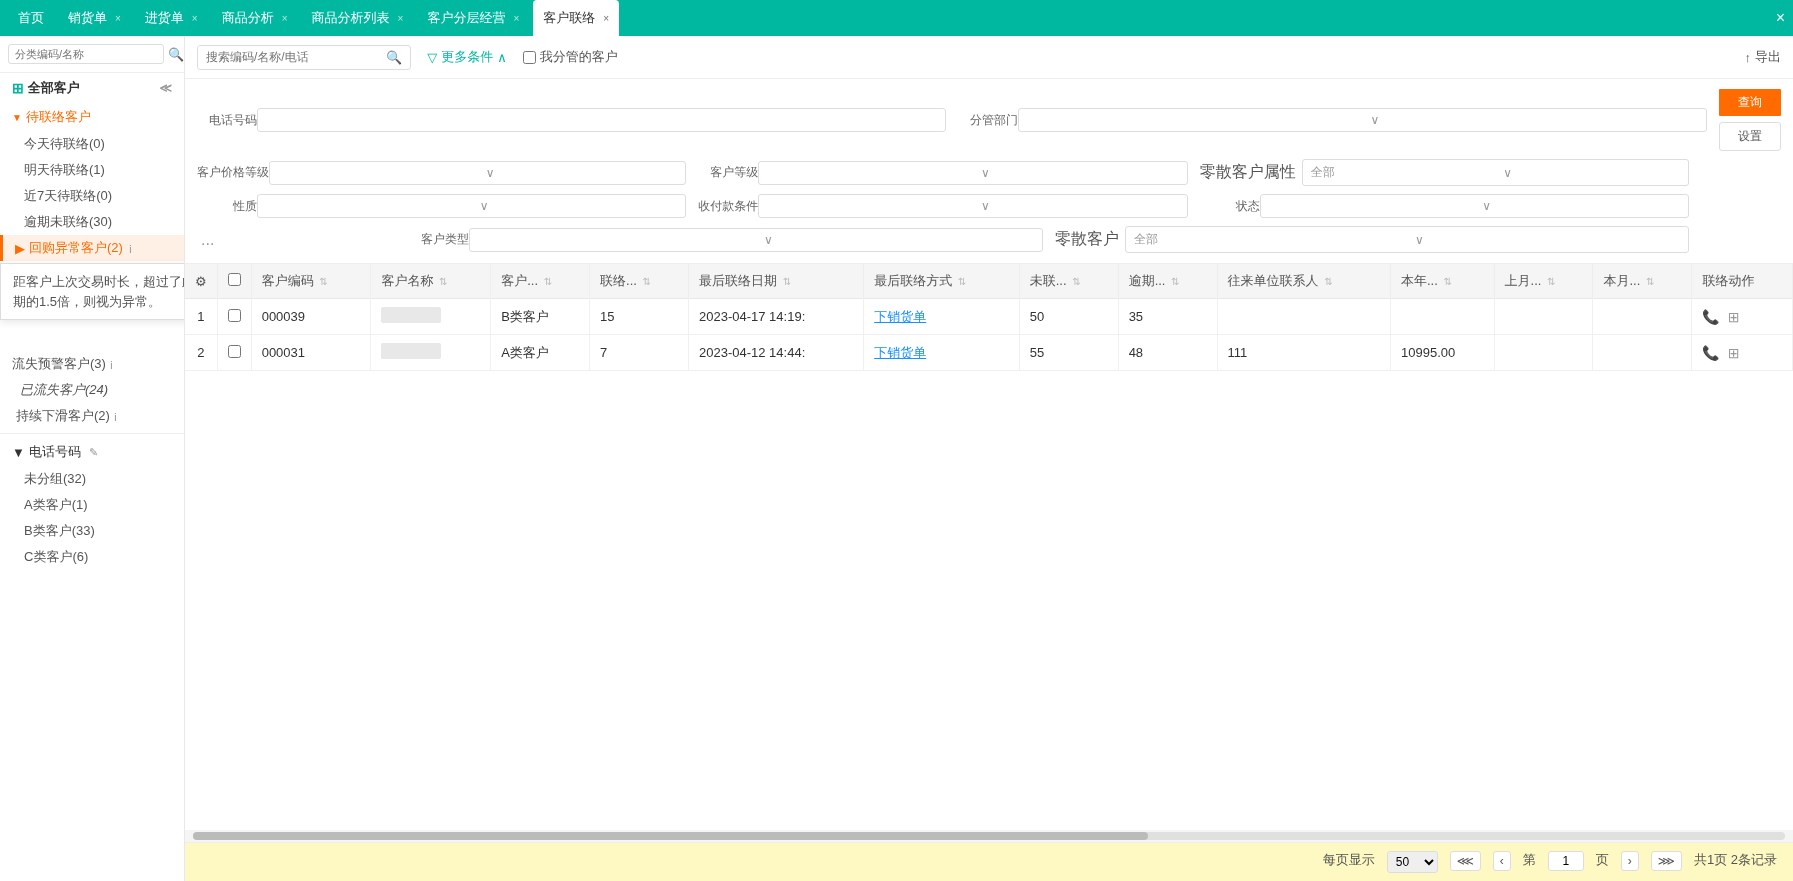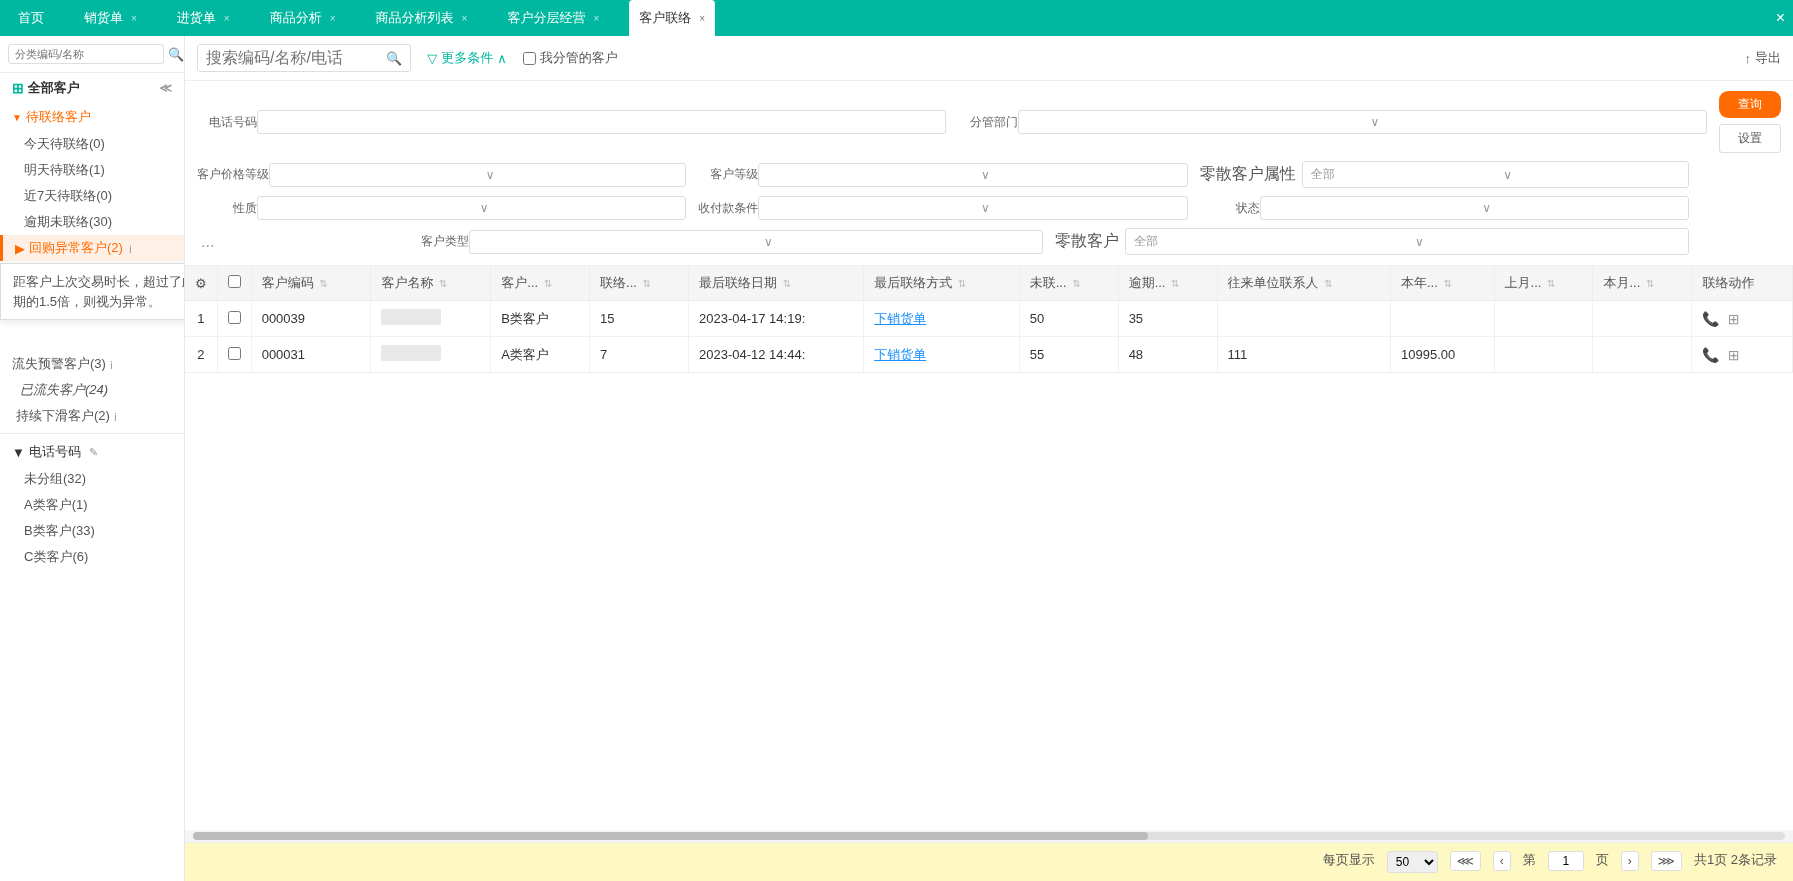--- a/index.html
+++ b/index.html
@@ -2,21 +2,21 @@
 <html><head>
   <meta charset="utf-8">
   <style>
     * { box-sizing: border-box; margin: 0; padding: 0; font-family: 'Microsoft YaHei', Arial, sans-serif; font-size: 13px; }
     body { background: #f5f5f5; overflow: hidden; }
 
     
     .top-nav {
       display: flex; align-items: center;
       background: #00b8a0; height: 36px;
-      padding: 0 8px; gap: 20px;
+      padding: 0 8px; gap: 4px;
     }
     .top-nav .nav-item {
       color: #fff; padding: 0 10px; height: 36px;
       display: flex; align-items: center; gap: 4px;
       cursor: pointer; font-size: 13px; white-space: nowrap;
     }
     .top-nav .nav-item.active {
       background: #fff; color: #333; border-radius: 4px 4px 0 0;
     }
     .top-nav .nav-item .close-x { font-size: 10px; opacity: 0.7; margin-left: 4px; }
@@ -82,21 +82,21 @@
     
     .filter-bar {
       background: #fff; padding: 8px 12px;
       border-bottom: 1px solid #eee; display: flex; align-items: center; gap: 8px;
     }
     .filter-search {
       display: flex; align-items: center; border: 1px solid #ddd;
       border-radius: 3px; overflow: hidden; background: #fff;
     }
     .filter-search input {
-      border: none; outline: none; padding: 4px 8px; width: 180px; font-size: 16px;
+      border: none; outline: none; padding: 4px 8px; width: 180px; font-size: 12px;
     }
     .filter-search .search-icon { padding: 4px 8px; color: #999; cursor: pointer; }
     .filter-more {
       display: flex; align-items: center; gap: 4px;
       color: #00b8a0; cursor: pointer; font-size: 12px; padding: 4px 8px;
     }
     .filter-checkbox { display: flex; align-items: center; gap: 4px; font-size: 12px; color: #555; }
     .filter-checkbox input { cursor: pointer; }
     .export-btn {
       margin-left: auto; background: none; border: none; cursor: pointer;
@@ -122,21 +122,21 @@
     }
     .filter-select {
       display: flex; align-items: center; border: 1px solid #ddd;
       border-radius: 3px; background: #fff; flex: 1; position: relative;
     }
     .filter-select span { flex: 1; padding: 4px 8px; font-size: 12px; color: #999; }
     .filter-select .caret { padding: 4px 8px; color: #999; }
     .filter-inline-label { color: #555; font-size: 16px; white-space: nowrap; }
     .filter-action-btns { display: flex; flex-direction: column; gap: 6px; justify-content: center; }
     .btn-query {
-      background: #ff6b00; color: #fff; border: none; border-radius: 9px;
+      background: #ff6b00; color: #fff; border: none; border-radius: 1px;
       padding: 5px 18px; cursor: pointer; font-size: 12px;
     }
     .btn-settings {
       background: #fff; color: #555; border: 1px solid #ddd; border-radius: 3px;
       padding: 5px 18px; cursor: pointer; font-size: 12px;
     }
     .dots-btn { color: #999; cursor: pointer; font-size: 16px; padding: 0 4px; }
 
     
     .table-container {

